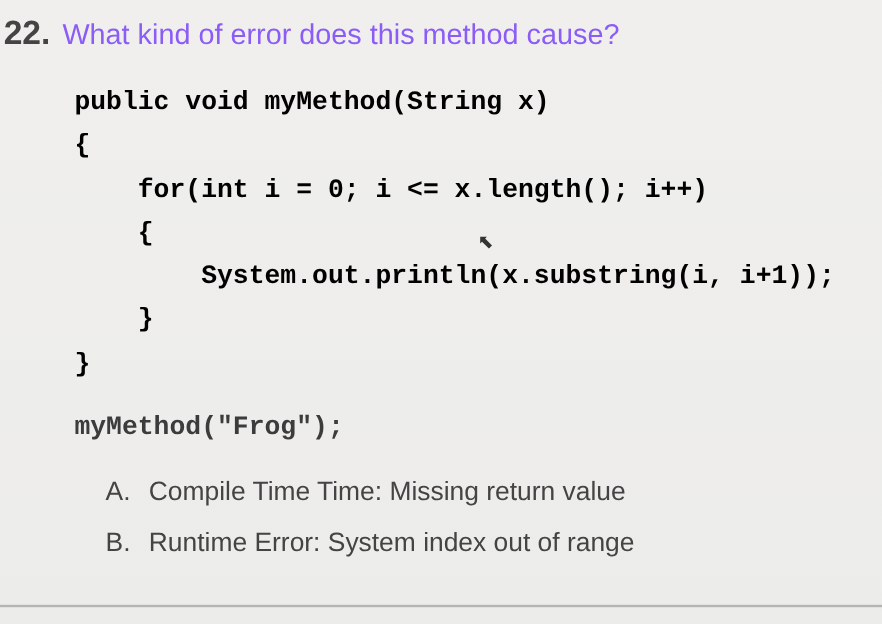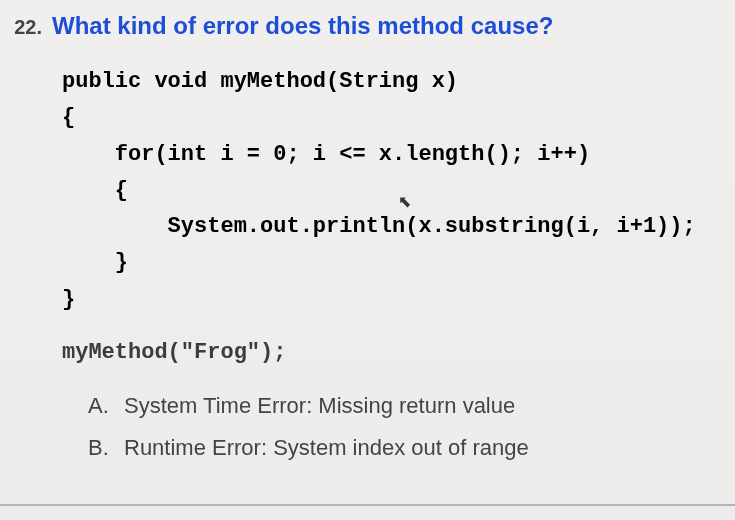--- a/index.html
+++ b/index.html
@@ -17,31 +17,31 @@
       overflow: hidden;
       position: relative;
     }
     .question-header {
       display: flex;
       align-items: baseline;
       padding-left: 0px;
       margin-bottom: 24px;
     }
     .question-number {
-      font-size: 20px;
+      font-size: 28px;
       font-weight: bold;
       color: #444;
       width: 52px;
       text-align: right;
       padding-right: 10px;
     }
     .question-text {
       font-size: 24px;
-      font-weight: bold;
-      color: #1d4ed8;
+      font-weight: normal;
+      color: #8b5cf6;
     }
     .code-block {
       font-family: "Courier New", Courier, monospace;
       font-size: 22px;
       font-weight: bold;
       color: #000000;
       line-height: 1.65;
       padding-left: 62px;
       white-space: pre;
       margin-bottom: 22px;
@@ -101,21 +101,21 @@
 <span>    {</span>
 <span>        System.out.println(x.substring(i, i+1));</span>
 <span>    }</span>
 <span>}</span></div>
 
 <div class="call-line">myMethod("Frog");</div>
 
 <div class="options">
   <div class="option">
     <span class="option-letter">A.</span>
-    <span class="option-text">System Time Error: Missing return value</span>
+    <span class="option-text">Compile Time Time: Missing return value</span>
   </div>
   <div class="option">
     <span class="option-letter">B.</span>
     <span class="option-text">Runtime Error: System index out of range</span>
   </div>
 </div>
 
 <div class="cursor" style="left:398px; top:192px;">⬉</div>
 
 <div class="bottom-line"></div>

